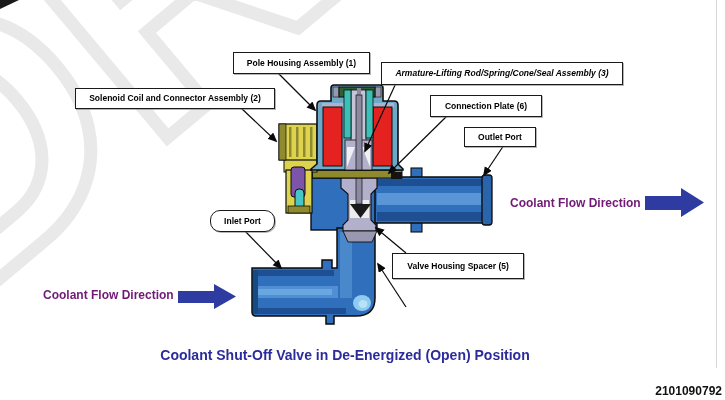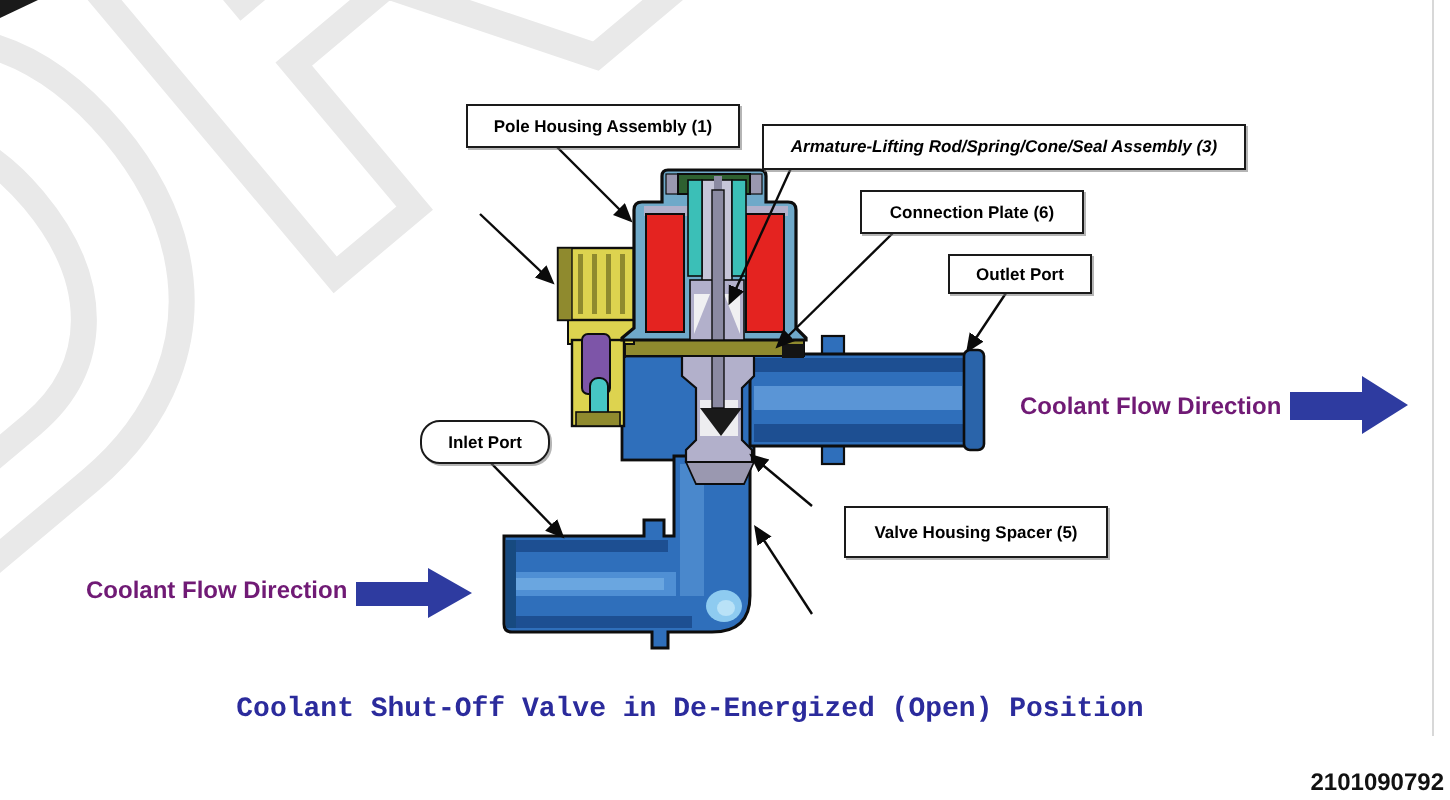--- a/index.html
+++ b/index.html
@@ -10,33 +10,33 @@
     position:absolute;display:flex;align-items:center;justify-content:center;
     background:#ffffff;border:1.2px solid #1a1a1a;box-shadow:1px 1px 0 rgba(120,120,120,.55);
     font-size:8.5px;font-weight:bold;color:#000;white-space:nowrap;text-align:center;
     letter-spacing:0;line-height:1;z-index:5;
   }
   .flow-label{
     position:absolute;font-size:12px;font-weight:600;color:#701a75;white-space:nowrap;z-index:4;
   }
   #main-title{
     position:absolute;left:110px;top:347px;width:470px;text-align:center;
-    font-size:14px;font-weight:600;color:#2b2b9c;z-index:4;font-family:Liberation Mono, monospace;
+    font-size:14px;font-weight:600;color:#2b2b9c;z-index:4;
   }
   #part-number{
     position:absolute;right:3px;top:384px;font-size:12px;font-weight:bold;color:#111;z-index:4;
   }
   
   #co-pole{left:233px;top:52px;width:135px;height:20px;}
   #co-solenoid{left:75px;top:88px;width:198px;height:19px;}
   #co-armature{left:381px;top:62px;width:240px;height:21px;font-style:italic;}
   #co-plate{left:430px;top:95px;width:110px;height:20px;}
-  #co-outlet{left:474px;top:127px;width:70px;height:18px;}
+  #co-outlet{left:464px;top:127px;width:70px;height:18px;}
   #co-inlet{left:210px;top:210px;width:63px;height:20px;border-radius:10px;}
-  #co-spacer{left:422px;top:253px;width:130px;height:24px;}
+  #co-spacer{left:392px;top:253px;width:130px;height:24px;}
   #co-valvehousing{left:400px;top:307px;width:98px;height:23px;}
   #flow-left{left:43px;top:288px;}
   #flow-right{left:510px;top:196px;}
 </style>
 </head>
 <body>
 
 <div id="stage">
 
   <svg id="diagram-svg" width="725" height="400" viewBox="0 0 725 400">
@@ -136,20 +136,21 @@
       <line x1="244" y1="230" x2="281" y2="268"></line>
       <line x1="406" y1="253" x2="376" y2="228"></line>
       <line x1="406" y1="307" x2="378" y2="264"></line>
     </g>
 
     <polygon points="178,291 214,291 214,284 236,296.5 214,309 214,303 178,303" fill="#2e3ba0"></polygon>
     <polygon points="645,196 681,196 681,188 704,202.5 681,217 681,210 645,210" fill="#2e3ba0"></polygon>
   </svg>
 
   <div class="callout" id="co-pole">Pole Housing Assembly (1)</div>
+  <div class="callout" id="co-solenoid">Solenoid Coil and Connector Assembly (2)</div>
   <div class="callout" id="co-armature">Armature-Lifting Rod/Spring/Cone/Seal Assembly (3)</div>
   <div class="callout" id="co-plate">Connection Plate (6)</div>
   <div class="callout" id="co-outlet">Outlet Port</div>
   <div class="callout" id="co-inlet">Inlet Port</div>
   <div class="callout" id="co-spacer">Valve Housing Spacer (5)</div>
 
   <div class="flow-label" id="flow-left">Coolant Flow Direction</div>
   <div class="flow-label" id="flow-right">Coolant Flow Direction</div>
 
   <div id="main-title">Coolant Shut-Off Valve in De-Energized (Open) Position</div>

